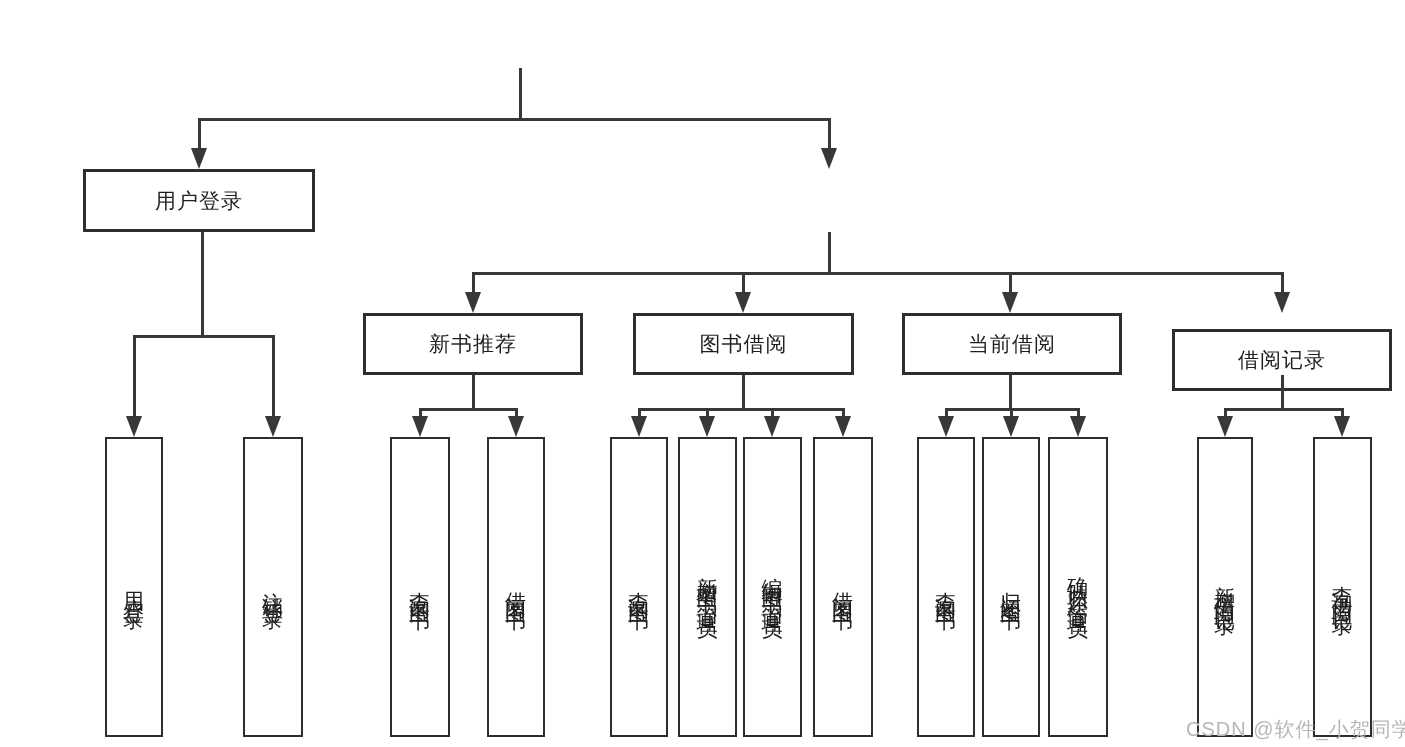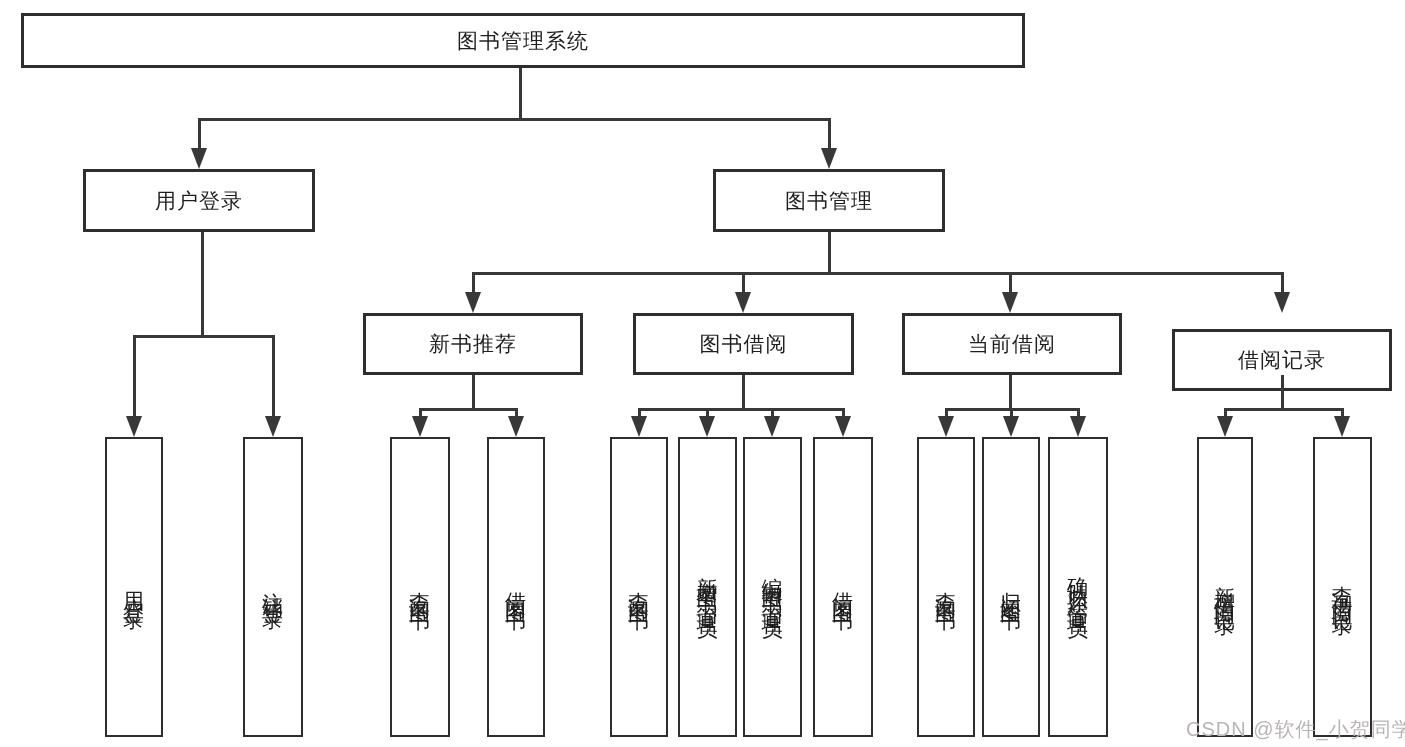--- a/index.html
+++ b/index.html
@@ -34,31 +34,25 @@
   #watermark{
     position:absolute;left:1186px;top:716px;font-size:20px;color:#b9b4b8;
     letter-spacing:1px;white-space:nowrap;z-index:5;
   }
 </style>
 </head>
 <body>
 
 <div id="stage">
 
-  <div class="hbox" style="left:21px;top:13px;width:1004px;height:55px;">
-    <span>图书管理系统</span>
-  </div>
 
   <div class="hbox" style="left:83px;top:169px;width:232px;height:63px;">
     <span>用户登录</span>
   </div>
 
-  <div class="hbox" style="left:713px;top:169px;width:232px;height:63px;">
-    <span>图书管理</span>
-  </div>
 
   <div class="hbox" style="left:363px;top:313px;width:220px;height:62px;">
     <span>新书推荐</span>
   </div>
 
   <div class="hbox" style="left:633px;top:313px;width:221px;height:62px;">
     <span>图书借阅</span>
   </div>
 
   <div class="hbox" style="left:902px;top:313px;width:220px;height:62px;">

